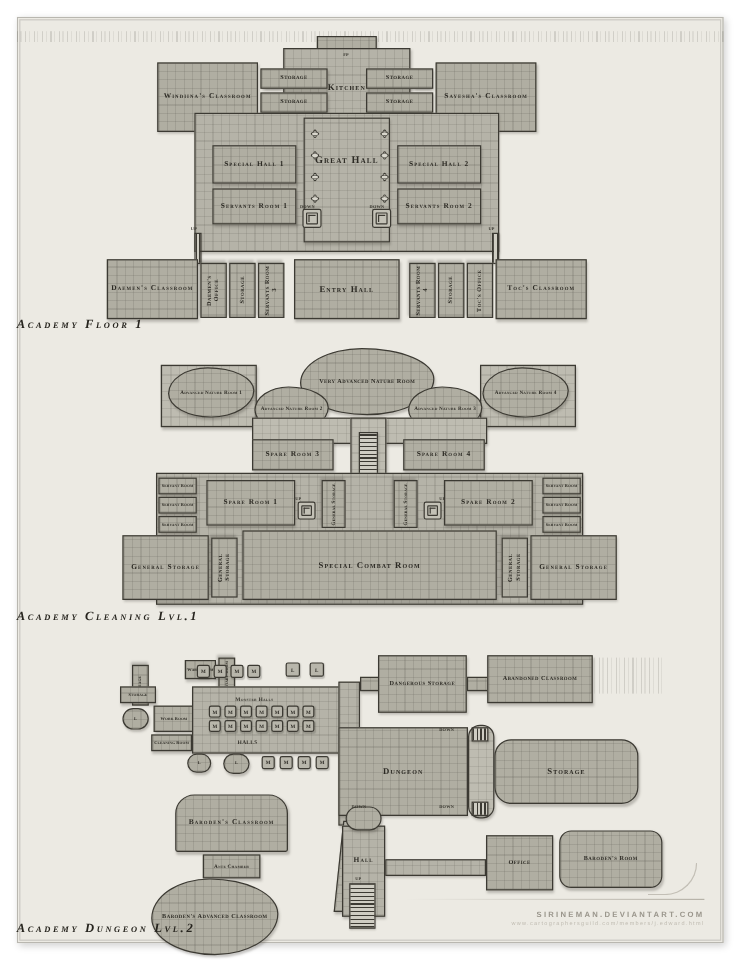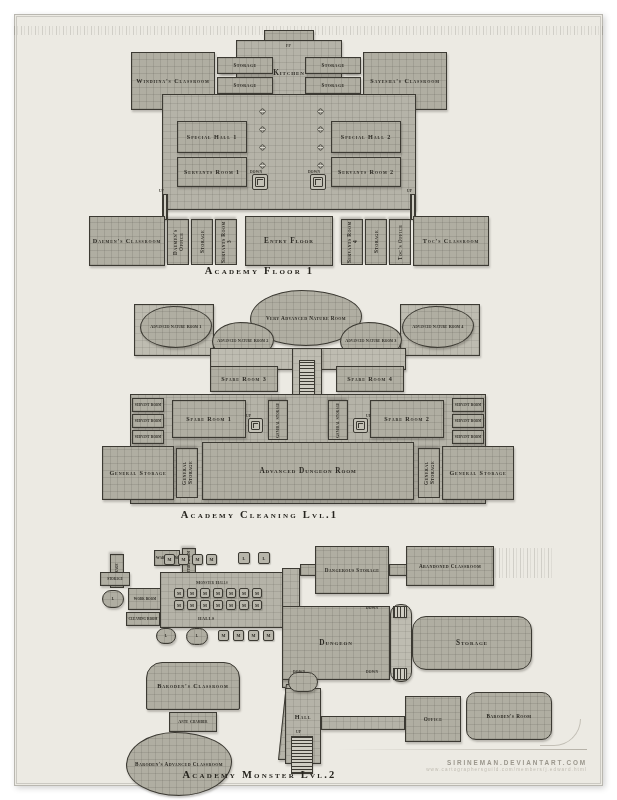--- a/index.html
+++ b/index.html
@@ -76,22 +76,22 @@
   .spiral{position:absolute;box-sizing:border-box;border:1.4px solid #3c3a33;
     background:#c3c1b6;border-radius:2px;}
   .spiral:before{content:"";position:absolute;inset:2px;border:1.2px solid #3c3a33;border-radius:1px;}
   .spiral:after{content:"";position:absolute;left:4px;top:4px;right:4px;bottom:4px;
     border-left:1.2px solid #3c3a33;border-top:1.2px solid #3c3a33;}
 
   .tag{position:absolute;font-size:3.6px;font-weight:700;color:#37352e;
     letter-spacing:.2px;font-variant:small-caps;white-space:nowrap;}
 
   
-  .cap{position:absolute;left:0;width:491px;text-align:center;
-    color:#26241e;font-weight:700;white-space:nowrap;}
+  .cap{position:absolute;left:0;width:491px;
+    color:#26241e;font-weight:700;white-space:nowrap;font-style:italic;}
   .cap span{font-size:10.5px;letter-spacing:2.2px;font-variant:small-caps;}
   .cap span:first-letter{font-size:14.5px;}
 
   
   .rag{position:absolute;height:9px;left:0;width:589px;
     background:repeating-linear-gradient(90deg,
       rgba(70,68,60,.30) 0 1px, transparent 1px 3px,
       rgba(70,68,60,.16) 3px 4px, transparent 4px 7px);
     opacity:.55;pointer-events:none;}
 
@@ -144,20 +144,23 @@
         </div>
         <div class="rm thin" style="left:291px;top:33px;width:56px;height:17px">
           <span class="lbl f6">Storage</span>
         </div>
         <div class="rm thin" style="left:291px;top:53px;width:56px;height:17px">
           <span class="lbl f6">Storage</span>
         </div>
 
         <div class="rm hall" style="left:148px;top:70px;width:254px;height:116px"></div>
 
+        <div class="rm hall" style="left:239px;top:74px;width:72px;height:104px">
+          <span class="lbl f9" style="margin-bottom:34px">Great Hall</span>
+        </div>
         <div class="pil" style="left:245px;top:84px"></div>
         <div class="pil" style="left:245px;top:102px"></div>
         <div class="pil" style="left:245px;top:120px"></div>
         <div class="pil" style="left:245px;top:138px"></div>
         <div class="pil" style="left:303px;top:84px"></div>
         <div class="pil" style="left:303px;top:102px"></div>
         <div class="pil" style="left:303px;top:120px"></div>
         <div class="pil" style="left:303px;top:138px"></div>
 
         <div class="rm" style="left:163px;top:97px;width:70px;height:32px">
@@ -189,21 +192,21 @@
         <div class="rm vert" style="left:153px;top:195px;width:22px;height:46px">
           <span class="lbl f6">Daemen's Office</span>
         </div>
         <div class="rm vert" style="left:177px;top:195px;width:22px;height:46px">
           <span class="lbl f6">Storage</span>
         </div>
         <div class="rm vert" style="left:201px;top:195px;width:22px;height:46px">
           <span class="lbl f6">Servants Room 3</span>
         </div>
         <div class="rm" style="left:231px;top:192px;width:88px;height:50px">
-          <span class="lbl f8">Entry Floor</span>
+          <span class="lbl f8">Entry Hall</span>
         </div>
         <div class="rm vert" style="left:327px;top:195px;width:22px;height:46px">
           <span class="lbl f6">Servants Room 4</span>
         </div>
         <div class="rm vert" style="left:351px;top:195px;width:22px;height:46px">
           <span class="lbl f6">Storage</span>
         </div>
         <div class="rm vert" style="left:375px;top:195px;width:22px;height:46px">
           <span class="lbl f6">Toc's Office</span>
         </div>
@@ -293,21 +296,21 @@
         <div class="rm vert" style="left:314px;top:118px;width:20px;height:40px">
           <span class="lbl f5">General Storage</span>
         </div>
 
         <div class="spiral" style="left:234px;top:136px;width:15px;height:15px"></div>
         <div class="spiral" style="left:339px;top:136px;width:15px;height:15px"></div>
         <div class="tag" style="left:232px;top:132px">UP</div>
         <div class="tag" style="left:352px;top:132px">UP</div>
 
         <div class="rm" style="left:188px;top:160px;width:212px;height:58px">
-          <span class="lbl f8">Advanced Dungeon Room</span>
+          <span class="lbl f8">Special Combat Room</span>
         </div>
 
         <div class="rm vert" style="left:162px;top:166px;width:22px;height:50px">
           <span class="lbl f6">General Storage</span>
         </div>
         <div class="rm vert" style="left:404px;top:166px;width:22px;height:50px">
           <span class="lbl f6">General Storage</span>
         </div>
         <div class="rm" style="left:88px;top:164px;width:72px;height:54px">
           <span class="lbl f7">General Storage</span>
@@ -435,21 +438,21 @@
         <div class="rm hall" style="left:307px;top:172px;width:84px;height:14px"></div>
         <div class="rm" style="left:391px;top:152px;width:56px;height:46px">
           <span class="lbl f6">Office</span>
         </div>
         <div class="rm blob" style="left:452px;top:148px;width:86px;height:48px;border-radius:10px">
           <span class="lbl f6">Baroden's Room</span>
         </div>
       </div>
 
       <div class="cap" style="top:226px">
-        <span>Academy Monster Lvl.2</span>
+        <span>Academy Dungeon Lvl.2</span>
       </div>
     </div>
 
     <div class="swirl"></div>
     <div id="sigrule"></div>
     <div id="sig">
       <div id="sigline">SIRINEMAN.DEVIANTART.COM</div>
       <div id="sigurl">www.cartographersguild.com/members/j.edward.html</div>
     </div>
 

